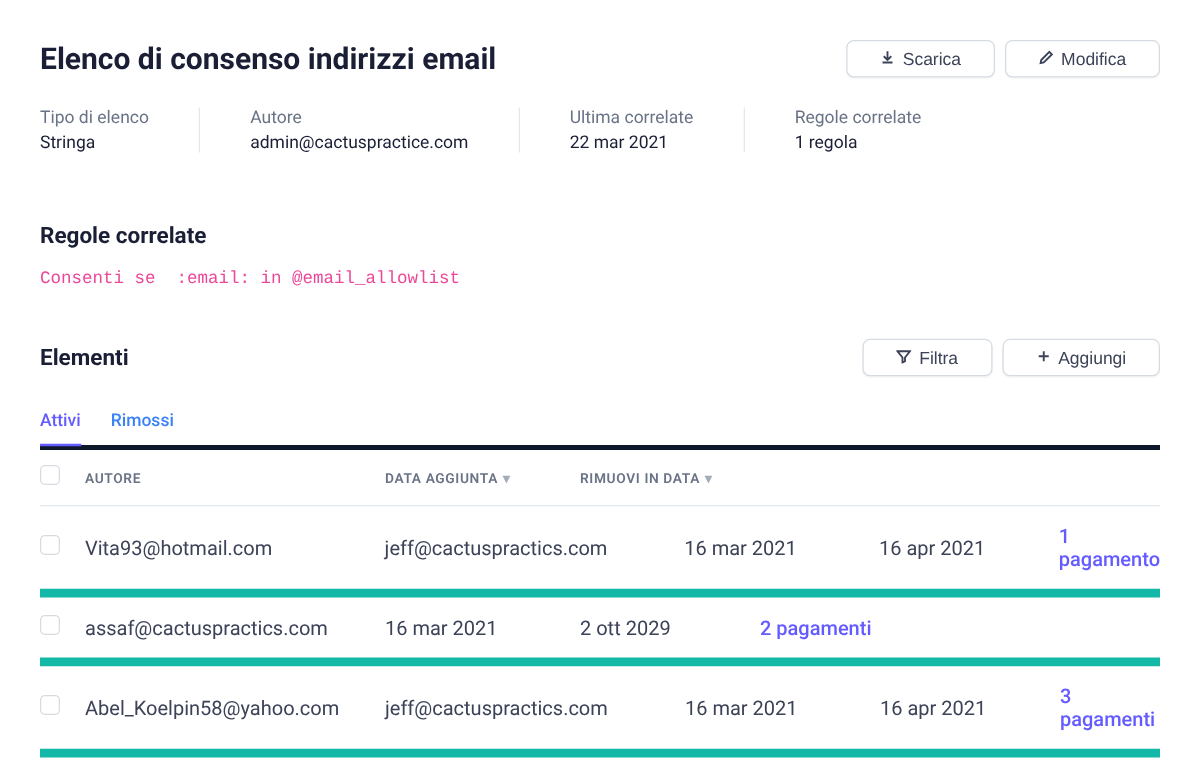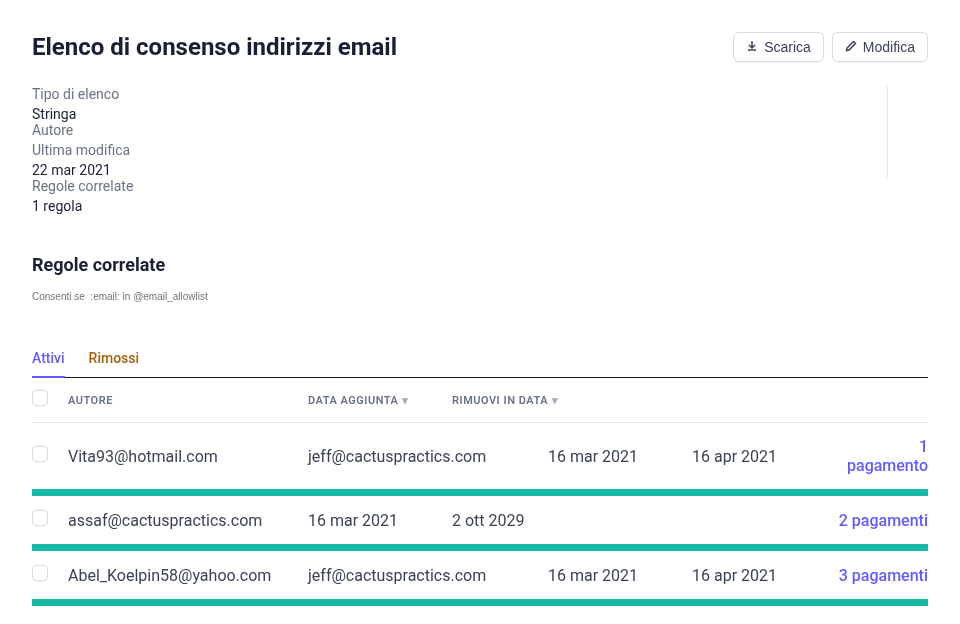--- a/index.html
+++ b/index.html
@@ -26,36 +26,35 @@
   color: #1a1f36;
 }
 .btn-group {
   display: flex;
   gap: 8px;
 }
 .btn {
   display: inline-flex;
   align-items: flex-end;
   gap: 6px;
-  padding: 6px 12px;
+  padding: 6px 26px;
   border: 1px solid #d5dbe1;
   border-radius: 6px;
   background: #fff;
   font-size: 14px;
   font-weight: 500;
   color: #3c4257;
   cursor: pointer;
   box-shadow: 0 1px 1px rgba(0,0,0,0.04);
 }
 .btn svg { width: 12px; height: 12px; }
 .meta-row {
   display: flex;
   gap: 0;
-  margin-bottom: 40px;
-  flex-direction: column;
+  margin-bottom: 56px;
 }
 .meta-item {
   padding-right: 40px;
   border-right: 1px solid #e3e8ee;
   margin-right: 40px;
 }
 .meta-item:last-child { border-right: none; margin-right: 0; }
 .meta-item:first-child { padding-left: 0; }
 .meta-label {
   font-size: 14px;
@@ -66,43 +65,43 @@
   font-size: 14px;
   color: #1a1f36;
 }
 .section-title {
   font-size: 18px;
   font-weight: 700;
   color: #1a1f36;
   margin-bottom: 16px;
 }
 .rule-code {
-  font-family: Liberation Sans, sans-serif;
-  font-size: 10px;
-  color: #737373;
+  font-family: Liberation Mono, monospace;
+  font-size: 14px;
+  color: #ec4899;
   margin-bottom: 40px;
   white-space: pre;
 }
 .elements-header {
   display: flex;
   justify-content: space-between;
   align-items: center;
   margin-bottom: 20px;
 }
 .tabs {
   display: flex;
   gap: 24px;
-  border-bottom: 1px solid #0f172a;
+  border-bottom: 4px solid #0f172a;
   margin-bottom: 0;
 }
 .tab {
   padding: 8px 0 10px 0;
   font-size: 14px;
   font-weight: 500;
-  color: #a16207;
+  color: #3b82f6;
   cursor: pointer;
   border-bottom: 2px solid transparent;
   margin-bottom: -1px;
 }
 .tab.active {
   color: #635bff;
   border-bottom-color: #635bff;
 }
 .table {
   width: 100%;
@@ -127,23 +126,23 @@
   display: flex;
   align-items: center;
   padding: 14px 0;
   border-bottom: 7px solid #14b8a6;
   font-size: 16px;
   color: #3c4257;
 }
 .col-check { width: 36px; }
 .col-value { width: 240px; }
 .col-author { width: 240px; }
-.col-added { width: 144px; }
+.col-added { width: 156px; }
 .col-remove { width: 144px; }
-.col-pay { flex: 1; text-align: right; }
+.col-pay { flex: 1; text-align: left; }
 .checkbox {
   width: 16px;
   height: 16px;
   border: 1px solid #d5dbe1;
   border-radius: 4px;
   background: #fff;
   display: inline-block;
 }
 .pay-link {
   color: #635bff;
@@ -180,34 +179,56 @@
     </div>
   </div>
 
   <div class="meta-row">
     <div class="meta-item">
       <div class="meta-label">Tipo di elenco</div>
       <div class="meta-value">Stringa</div>
     </div>
     <div class="meta-item">
       <div class="meta-label">Autore</div>
-    </div>
-    <div class="meta-item">
-      <div class="meta-label">Ultima modifica</div>
+      <div class="meta-value">admin@cactuspractice.com</div>
+    </div>
+    <div class="meta-item">
+      <div class="meta-label">Ultima correlate</div>
       <div class="meta-value">22 mar 2021</div>
     </div>
     <div class="meta-item">
       <div class="meta-label">Regole correlate</div>
       <div class="meta-value">1 regola</div>
     </div>
   </div>
 
   <h2 class="section-title">Regole correlate</h2>
   <div class="rule-code">Consenti se  :email: in @email_allowlist</div>
 
+  <div class="elements-header">
+    <h2 class="section-title" style="margin-bottom:0">Elementi</h2>
+    <div class="btn-group">
+      <button class="btn">
+        <span>
+          <svg viewBox="0 0 12 12" fill="none" stroke="currentColor" stroke-width="1.5">
+              <path d="M1 2h10L7 7v3l-2 1V7z"></path>
+            </svg>
+        </span>
+        <span>Filtra</span>
+      </button>
+      <button class="btn">
+        <span>
+          <svg viewBox="0 0 12 12" fill="none" stroke="currentColor" stroke-width="1.5">
+              <path d="M6 2v8M2 6h8"></path>
+            </svg>
+        </span>
+        <span>Aggiungi</span>
+      </button>
+    </div>
+  </div>
 
   <div class="tabs">
     <div class="tab active">Attivi</div>
     <div class="tab">Rimossi</div>
   </div>
 
   <div class="table">
     <div class="thead">
       <div class="col-check">
         <span class="checkbox"></span>

